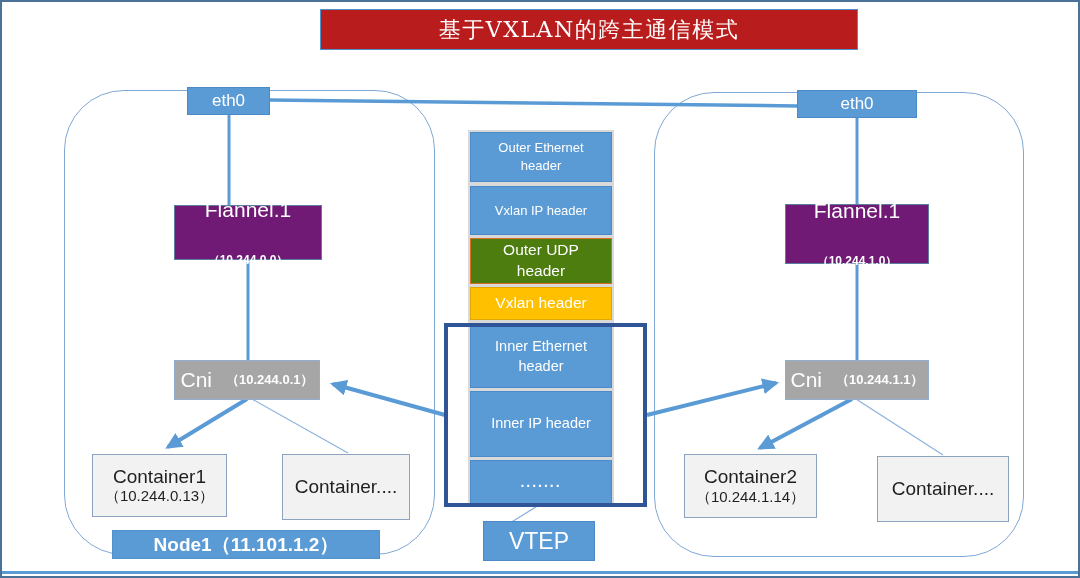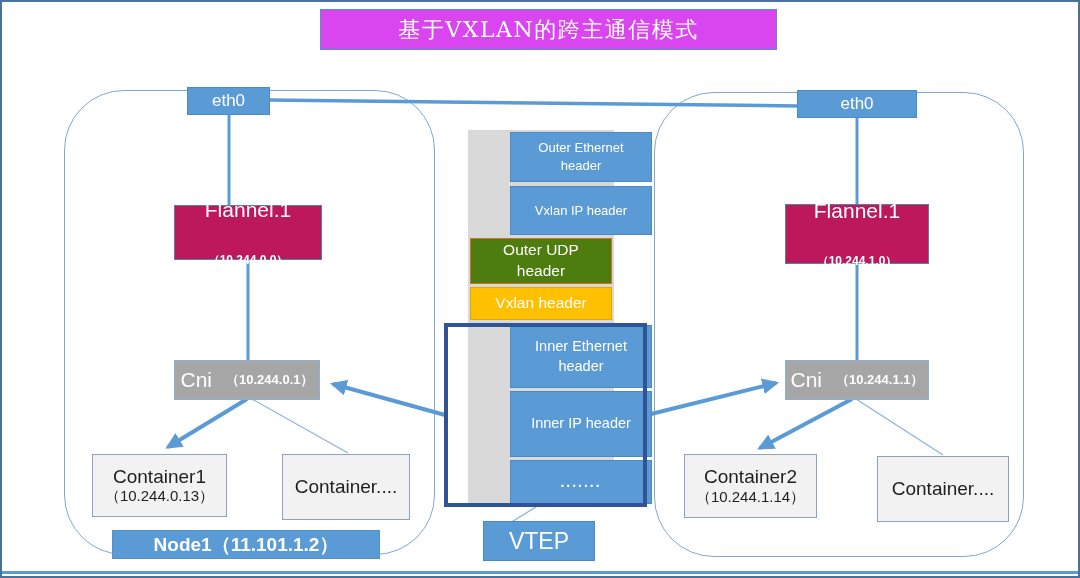--- a/index.html
+++ b/index.html
@@ -4,32 +4,32 @@
 <style>
   html,body{margin:0;padding:0;background:#fff;}
   #canvas{
     position:relative;width:1080px;height:578px;background:#ffffff;
     font-family:"Liberation Sans",sans-serif;overflow:hidden;
     border:2px solid #4a7298;box-sizing:border-box;
   }
   .abs{position:absolute;box-sizing:border-box;}
   .flexc{display:flex;flex-direction:column;align-items:center;justify-content:center;text-align:center;}
   .title-box{
-    left:318px;top:7px;width:457px;height:41px;
-    background:#d946ef;border:1px solid #4f92cc;color:#fff;
+    left:318px;top:7px;width:538px;height:41px;
+    background:#b91c1c;border:1px solid #4f92cc;color:#fff;
     font-family:"DejaVu Serif",serif;font-size:22px;letter-spacing:1.5px;
   }
   .node-outline{
     border:1.5px solid #7fa8d4;border-radius:60px;background:transparent;
   }
   .eth-box{
     background:#5b9bd5;border:1px solid #4a8ac9;color:#fff;font-size:17px;
   }
   .flannel-box{
-    background:#be185d;border:1.5px solid #5b7da0;color:#fff;gap:32px;
+    background:#701a75;border:1.5px solid #5b7da0;color:#fff;gap:32px;
   }
   .flannel-name{font-size:21px;line-height:1.1;}
   .flannel-ip{font-size:12px;font-weight:bold;line-height:1.2;}
   .cni-box{
     background:#a6a6a6;border:1.5px solid #8fafd0;color:#fff;
     display:flex;align-items:center;justify-content:center;gap:12px;
   }
   .cni-name{font-size:21px;}
   .cni-ip{font-size:13px;font-weight:bold;margin-left:2px;}
   .container-box{
@@ -38,21 +38,21 @@
   .container-name{font-size:19px;line-height:1.15;}
   .container-ip{font-size:15px;line-height:1.2;}
   .node-label{
     background:#5b9bd5;border:1px solid #4f92cc;color:#fff;
     font-size:19px;font-weight:bold;
   }
   .stack-backing{background:#d9d9d9;}
   .pkt{
     left:468px;width:142px;color:#fff;white-space:pre-line;line-height:1.35;
   }
-  .pkt-blue{background:#5b9bd5;border:1px solid #4a8ac9;margin-left:40px;}
+  .pkt-blue{background:#5b9bd5;border:1px solid #4a8ac9;}
   .pkt-orange{background:#4d7c0f;border:1px solid #d86d24;}
   .pkt-yellow{background:#ffc000;border:1px solid #e0a800;}
   .fs13{font-size:13px;}
   .fs14{font-size:14.5px;}
   .fs15{font-size:15.5px;}
   .dots-text{font-weight:bold;letter-spacing:2px;font-size:14px;}
   .inner-outline{border:4px solid #2f5597;background:transparent;}
   .vtep-box{
     background:#5b9bd5;border:1px solid #4a8ac9;color:#fff;font-size:23px;
   }

